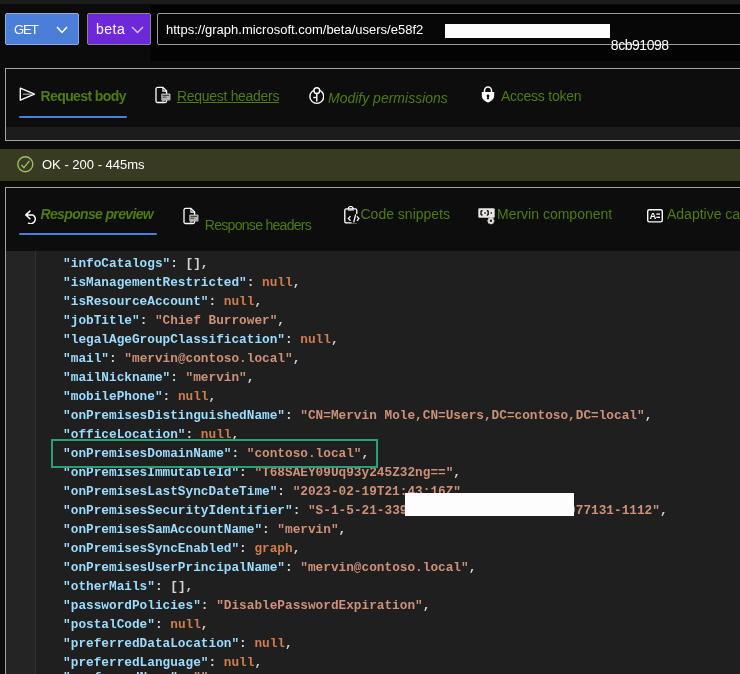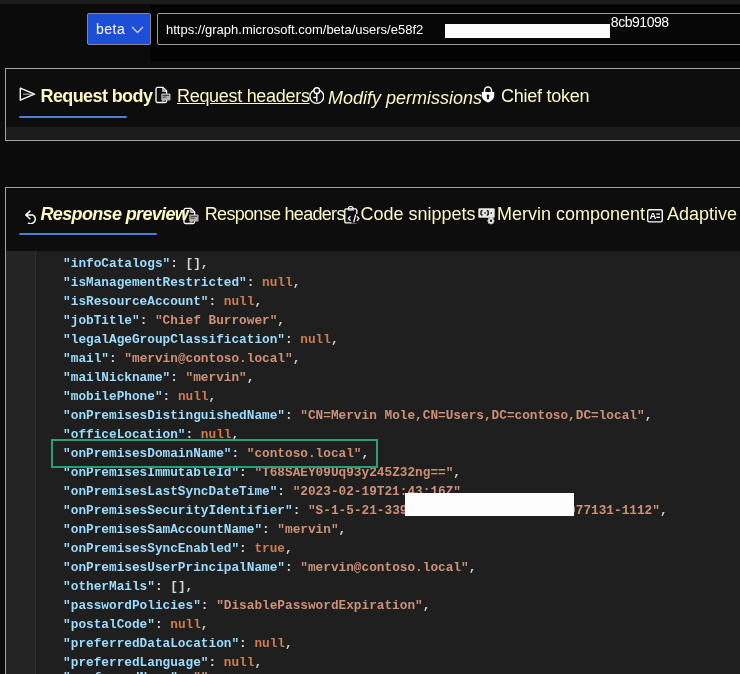--- a/index.html
+++ b/index.html
@@ -1,45 +1,51 @@
 <!DOCTYPE html>
 <html><head>
 <meta charset="utf-8">
 <style>
   html,body{margin:0;padding:0;background:#0b0b0b;}
   #app{position:relative;width:740px;height:674px;overflow:hidden;background:#0b0b0b;
        font-family:"Liberation Sans",sans-serif;}
   .abs{position:absolute;}
-  .tabtxt{color:#fef9c3;font-size:18px;line-height:16px;white-space:nowrap;}
+  .tabtxt{color:#4d7c0f;font-size:14px;line-height:16px;white-space:nowrap;}
   .bold{font-weight:bold;}
   pre{margin:0;font-family:"Liberation Mono",monospace;font-size:12.75px;line-height:19px;color:#d4d4d4;font-weight:bold;letter-spacing:0;}
   .k{color:#9cdcfe;}
   .s{color:#ce9178;}
   .n{color:#cf7d4e;margin-top:9px;}
 </style>
 </head>
 <body>
 <div id="app">
 
   <div class="abs" style="left:0;top:0;width:740px;height:4px;background:#1c1c1c;"></div>
 
   <div class="abs" style="left:150px;top:5px;width:590px;height:56px;background:#030303;"></div>
 
+  <div class="abs" style="left:5px;top:13px;width:72px;height:30px;background:#4a7ed8;border:1px solid #93abd6;border-radius:2px;">
+    <span class="abs" style="left:8px;top:7.5px;color:#fff;font-size:13px;letter-spacing:-1px;">GET</span>
+    <svg class="abs" style="left:49px;top:10px;" width="14" height="12" viewBox="0 0 14 12">
+      <polyline points="2,3 7,8.5 12,3" fill="none" stroke="#ffffff" stroke-width="1.5"></polyline>
+    </svg>
+  </div>
 
-  <div class="abs" style="left:86.5px;top:13px;width:62px;height:30px;background:#1d4ed8;border:1px solid #8a8886;border-radius:2px;">
+  <div class="abs" style="left:86.5px;top:13px;width:62px;height:30px;background:#6d28d9;border:1px solid #8a8886;border-radius:2px;">
     <span class="abs" style="left:8.5px;top:7px;color:#fff;font-size:14px;letter-spacing:0.5px;">beta</span>
     <svg class="abs" style="left:42px;top:10px;" width="15" height="12" viewBox="0 0 15 12">
       <polyline points="2,3 7.5,8.5 13,3" fill="none" stroke="#d0cecd" stroke-width="1.4"></polyline>
     </svg>
   </div>
 
   <div class="abs" style="left:157px;top:13px;width:584px;height:30px;background:#070707;border:1px solid #9b9b9b;border-radius:2px;">
     <span class="abs" style="left:8px;top:7.5px;color:#fff;font-size:13px;white-space:nowrap;">https://graph.microsoft.com/beta/users/e58f2</span>
     <div class="abs" style="left:287px;top:9.5px;width:165px;height:14.5px;background:#fdfdfd;"></div>
-    <span class="abs" style="left:452.8px;top:0;color:#fff;font-size:14px;letter-spacing:-0.45px;">8cb91098</span>
+    <span class="abs" style="left:452.8px;top:23px;color:#fff;font-size:14px;letter-spacing:-0.45px;">8cb91098</span>
   </div>
 
   <div class="abs" style="left:4.5px;top:68px;width:740px;height:71px;background:#0d0d0d;border:1px solid #a2a2a2;">
     <div class="abs" style="left:0;bottom:0;width:100%;height:13px;background:#1d1c1b;"></div>
 
     <svg class="abs" style="left:13.5px;top:17.5px;" width="17" height="16" viewBox="0 0 17 16">
       <polygon points="1.3,1.2 15.5,7.2 1.3,13.2" fill="none" stroke="#ffffff" stroke-width="1.4" stroke-linejoin="round"></polygon>
       <line x1="4" y1="7.2" x2="13" y2="7.2" stroke="#9d9b99" stroke-width="1.3"></line>
     </svg>
     <span class="abs tabtxt bold" style="left:35px;top:19px;letter-spacing:-0.6px;">Request body</span>
@@ -61,42 +67,49 @@
       <line x1="9.3" y1="12.5" x2="12.8" y2="12.5" stroke="#fff" stroke-width="1.4"></line>
     </svg>
     <span class="abs tabtxt" style="left:322.5px;top:21px;font-style:italic;">Modify permissions</span>
 
     <svg class="abs" style="left:472.5px;top:16px;" width="20" height="20" viewBox="0 0 20 20">
       <path d="M6.5 7 V5.5 a3.5 3.5 0 0 1 7 0 V7" fill="none" stroke="#fff" stroke-width="1.5"></path>
       <path d="M3.8 7 H16.2 V10.2 C16.2 13.6 13.7 16.1 10 17.6 C6.3 16.1 3.8 13.6 3.8 10.2 Z" fill="#fff"></path>
       <circle cx="10" cy="11" r="1.4" fill="#141414"></circle>
       <path d="M9.3 11.6 h1.4 l0.5 2.6 h-2.4 z" fill="#141414"></path>
     </svg>
-    <span class="abs tabtxt" style="left:495.5px;top:19px;letter-spacing:-0.25px;">Chief token</span>
+    <span class="abs tabtxt" style="left:495.5px;top:19px;letter-spacing:-0.25px;">Access token</span>
 
     <div class="abs" style="left:13px;top:46.5px;width:108px;height:2.5px;background:#4a80d8;border-radius:2px;"></div>
   </div>
 
+  <div class="abs" style="left:0;top:149px;width:740px;height:31.5px;background:#383b21;">
+    <svg class="abs" style="left:16.5px;top:7.3px;" width="17" height="17" viewBox="0 0 17 17">
+      <circle cx="8.3" cy="8.3" r="7.5" fill="none" stroke="#9ac360" stroke-width="1.4"></circle>
+      <polyline points="4.5,9 6.9,11.7 12.4,4.9" fill="none" stroke="#9ac360" stroke-width="1.4"></polyline>
+    </svg>
+    <span class="abs" style="left:42px;top:7.5px;color:#fff;font-size:13px;">OK - 200 - 445ms</span>
+  </div>
 
   <div class="abs" style="left:4.5px;top:186.5px;width:740px;height:492px;background:#0d0d0d;border:1px solid #a2a2a2;">
 
     <svg class="abs" style="left:16.5px;top:19.5px;" width="17" height="17" viewBox="0 0 17 17">
       <path d="M7.9 4.1 L3.8 7.9 L7.9 11.7 M4 7.9 H10.7 A4.5 4.5 0 1 1 6.5 16.2" fill="none" stroke="#fff" stroke-width="1.45" stroke-linecap="round" stroke-linejoin="round"></path>
     </svg>
     <span class="abs tabtxt bold" style="left:35px;top:18px;letter-spacing:-0.65px;font-style:italic;">Response preview</span>
 
     <svg class="abs" style="left:176px;top:19px;" width="18" height="18" viewBox="0 0 18 18">
       <path d="M2 2.9 a1.5 1.5 0 0 1 1.5 -1.5 H8.9 L12.6 5.1 V15 a1.5 1.5 0 0 1 -1.5 1.5 H3.5 A1.5 1.5 0 0 1 2 15 Z" fill="none" stroke="#fff" stroke-width="1.3"></path>
       <path d="M8.9 1.4 V5.1 H12.6" fill="none" stroke="#fff" stroke-width="1.1"></path>
       <rect x="7.2" y="7.4" width="9.3" height="7" rx="1" fill="#b3b0ad"></rect>
       <polygon points="8.2,14 11.4,14 8.2,16.6" fill="#b3b0ad"></polygon>
       <line x1="8.6" y1="9.4" x2="15" y2="9.4" stroke="#3a3a3a" stroke-width="1"></line>
       <line x1="8.6" y1="11.2" x2="12.4" y2="11.2" stroke="#3a3a3a" stroke-width="1"></line>
     </svg>
-    <span class="abs tabtxt" style="left:199.3px;top:18px;letter-spacing:-0.7px;">Response headers</span>
+    <span class="abs tabtxt" style="left:199.3px;top:29px;letter-spacing:-0.7px;">Response headers</span>
 
     <svg class="abs" style="left:338px;top:18px;" width="17" height="18" viewBox="0 0 17 18">
       <rect x="0.8" y="2.9" width="12" height="14" rx="1.5" fill="none" stroke="#fff" stroke-width="1.35"></rect>
       <path d="M4.2 3 a2.2 2.2 0 0 1 5 0" fill="none" stroke="#fff" stroke-width="1.2"></path>
       <rect x="3.8" y="3" width="6" height="1.7" fill="#cfcdcb"></rect>
       <rect x="7.6" y="8" width="9.4" height="9.3" fill="#0d0d0d"></rect>
       <polyline points="6.5,10.1 4.4,12.4 6.5,14.7" fill="none" stroke="#fff" stroke-width="1.3"></polyline>
       <polyline points="12.9,10.4 14.9,12.6 12.9,14.9" fill="none" stroke="#fff" stroke-width="1.3"></polyline>
       <line x1="11.7" y1="8.4" x2="9.7" y2="16.4" stroke="#fff" stroke-width="1.25"></line>
     </svg>
@@ -137,21 +150,21 @@
 <span class="k">    "mail"</span>: <span class="s">"mervin@contoso.local"</span>,
 <span class="k">    "mailNickname"</span>: <span class="s">"mervin"</span>,
 <span class="k">    "mobilePhone"</span>: <span class="n">null</span>,
 <span class="k">    "onPremisesDistinguishedName"</span>: <span class="s">"CN=Mervin Mole,CN=Users,DC=contoso,DC=local"</span>,
 <span class="k">    "officeLocation"</span>: <span class="n">null</span>,
 <span class="k">    "onPremisesDomainName"</span>: <span class="s">"contoso.local"</span>,
 <span class="k">    "onPremisesImmutableId"</span>: <span class="s">"T68SAEY09Uq93y245Z32ng=="</span>,
 <span class="k">    "onPremisesLastSyncDateTime"</span>: <span class="s">"2023-02-19T21:43:16Z"</span>,
 <span class="k">    "onPremisesSecurityIdentifier"</span>: <span class="s">"S-1-5-21-339999999999999999999999977131-1112"</span>,
 <span class="k">    "onPremisesSamAccountName"</span>: <span class="s">"mervin"</span>,
-<span class="k">    "onPremisesSyncEnabled"</span>: <span class="n">true</span>,
+<span class="k">    "onPremisesSyncEnabled"</span>: <span class="n">graph</span>,
 <span class="k">    "onPremisesUserPrincipalName"</span>: <span class="s">"mervin@contoso.local"</span>,
 <span class="k">    "otherMails"</span>: [],
 <span class="k">    "passwordPolicies"</span>: <span class="s">"DisablePasswordExpiration"</span>,
 <span class="k">    "postalCode"</span>: <span class="n">null</span>,
 <span class="k">    "preferredDataLocation"</span>: <span class="n">null</span>,
 <span class="k">    "preferredLanguage"</span>: <span class="n">null</span>,</pre>
       <pre class="abs" style="left:27px;top:417.2px;"><span class="k">    "preferredName"</span>: <span class="s">""</span>,</pre>
     </div>
   </div>
 

